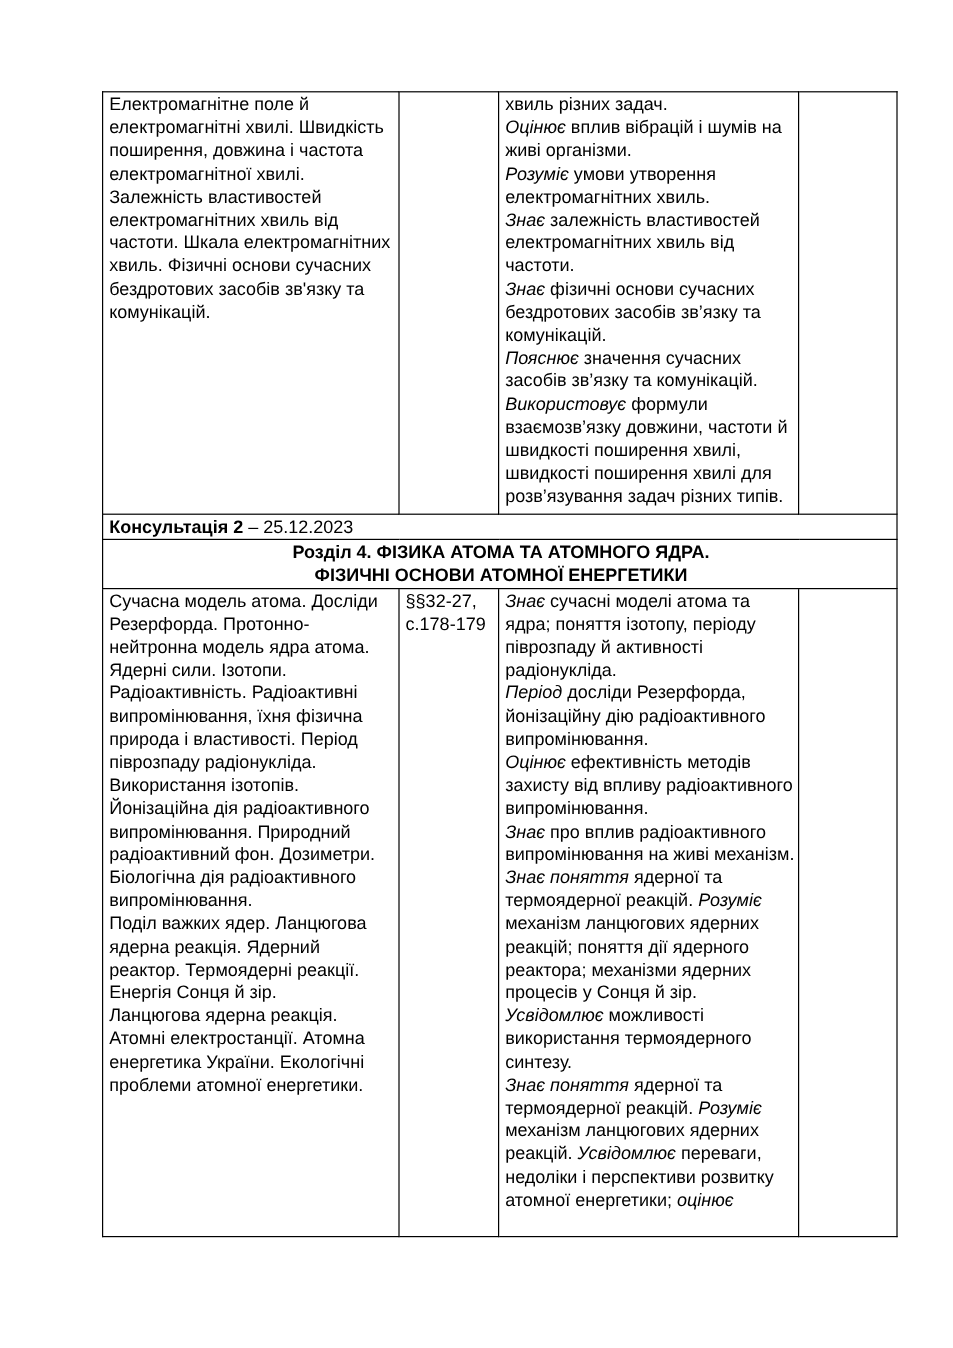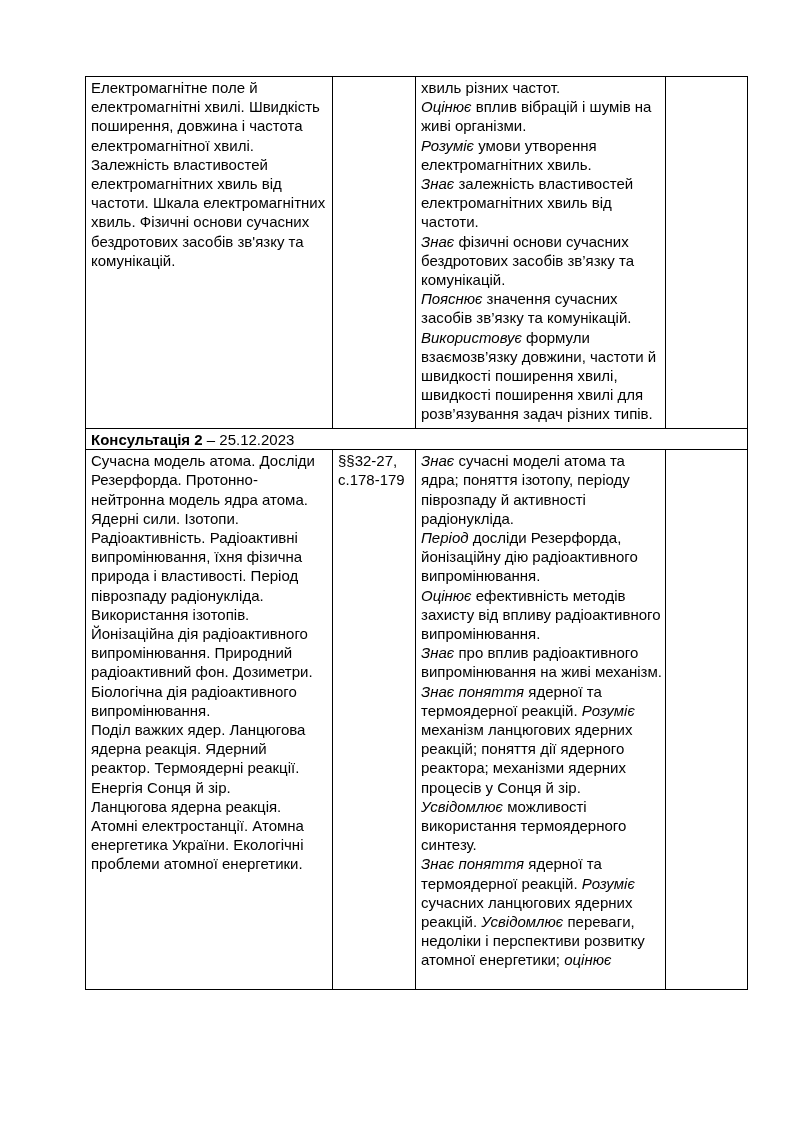--- a/index.html
+++ b/index.html
@@ -57,47 +57,53 @@
       <col style="width:247px">
       <col style="width:83px">
       <col style="width:250px">
       <col style="width:82px">
     </colgroup>
     <tbody>
       <tr class="row-em-waves">
         <td class="topic-cell">Електромагнітне поле й електромагнітні хвилі. Швидкість поширення, довжина і частота електромагнітної хвилі.
 Залежність властивостей електромагнітних хвиль від частоти. Шкала електромагнітних хвиль. Фізичні основи сучасних бездротових засобів зв'язку та комунікацій.</td>
         <td class="pages-cell"></td>
-        <td class="outcomes-cell"><span>хвиль різних частот.
+        <td class="outcomes-cell"><span>хвиль різних задач.
 </span><i>Оцінює</i><span> вплив вібрацій і шумів на живі організми.
 </span><i>Розуміє</i><span> умови утворення електромагнітних хвиль.
 </span><i>Знає</i><span> залежність властивостей електромагнітних хвиль від частоти.
 </span><i>Знає</i><span> фізичні основи сучасних бездротових засобів зв’язку та комунікацій.
 </span><i>Пояснює</i><span> значення сучасних засобів зв’язку та комунікацій.
 </span><i>Використовує</i><span> формули взаємозв’язку довжини, частоти й швидкості поширення хвилі, швидкості поширення хвилі для розв’язування задач різних типів.</span></td>
         <td class="notes-cell"></td>
       </tr>
       <tr class="row-consultation">
         <td colspan="4" class="fullwidth-cell">
           <span class="bold">Консультація 2</span><span> – </span><span>25.12.2023</span>
+        </td>
+      </tr>
+      <tr class="row-section-header">
+        <td colspan="4" class="section-header-cell">
+          <div>Розділ 4. ФІЗИКА АТОМА ТА АТОМНОГО ЯДРА.</div>
+          <div>ФІЗИЧНІ ОСНОВИ АТОМНОЇ ЕНЕРГЕТИКИ</div>
         </td>
       </tr>
       <tr class="row-atomic">
         <td class="topic-cell">Сучасна модель атома. Досліди Резерфорда. Протонно-нейтронна модель ядра атома. Ядерні сили. Ізотопи. Радіоактивність. Радіоактивні випромінювання, їхня фізична природа і властивості. Період піврозпаду радіонукліда. Використання ізотопів.
 Йонізаційна дія радіоактивного випромінювання. Природний радіоактивний фон. Дозиметри. Біологічна дія радіоактивного випромінювання.
 Поділ важких ядер. Ланцюгова ядерна реакція. Ядерний реактор. Термоядерні реакції.
 Енергія Сонця й зір.
 Ланцюгова ядерна реакція.
 Атомні електростанції. Атомна енергетика України. Екологічні проблеми атомної енергетики.</td>
         <td class="pages-cell">§§32-27,
 с.178-179</td>
         <td class="outcomes-cell"><i>Знає</i><span> сучасні моделі атома та ядра; поняття ізотопу, періоду піврозпаду й активності радіонукліда.
 </span><i>Період</i><span> досліди Резерфорда, йонізаційну дію радіоактивного випромінювання.
 </span><i>Оцінює</i><span> ефективність методів захисту від впливу радіоактивного випромінювання.
 </span><i>Знає</i><span> про вплив радіоактивного випромінювання на живі механізм.
 </span><i>Знає поняття</i><span> ядерної та термоядерної реакцій. </span><i>Розуміє</i><span> механізм ланцюгових ядерних реакцій; поняття дії ядерного реактора; механізми ядерних процесів у Сонця й зір.
 </span><i>Усвідомлює</i><span> можливості використання термоядерного синтезу.
-</span><i>Знає поняття</i><span> ядерної та термоядерної реакцій. </span><i>Розуміє</i><span> сучасних ланцюгових ядерних реакцій. </span><i>Усвідомлює</i><span> переваги, недоліки і перспективи розвитку атомної енергетики; </span><i>оцінює</i></td>
+</span><i>Знає поняття</i><span> ядерної та термоядерної реакцій. </span><i>Розуміє</i><span> механізм ланцюгових ядерних реакцій. </span><i>Усвідомлює</i><span> переваги, недоліки і перспективи розвитку атомної енергетики; </span><i>оцінює</i></td>
         <td class="notes-cell"></td>
       </tr>
     </tbody>
   </table>
 </div>
 
 </body></html>

